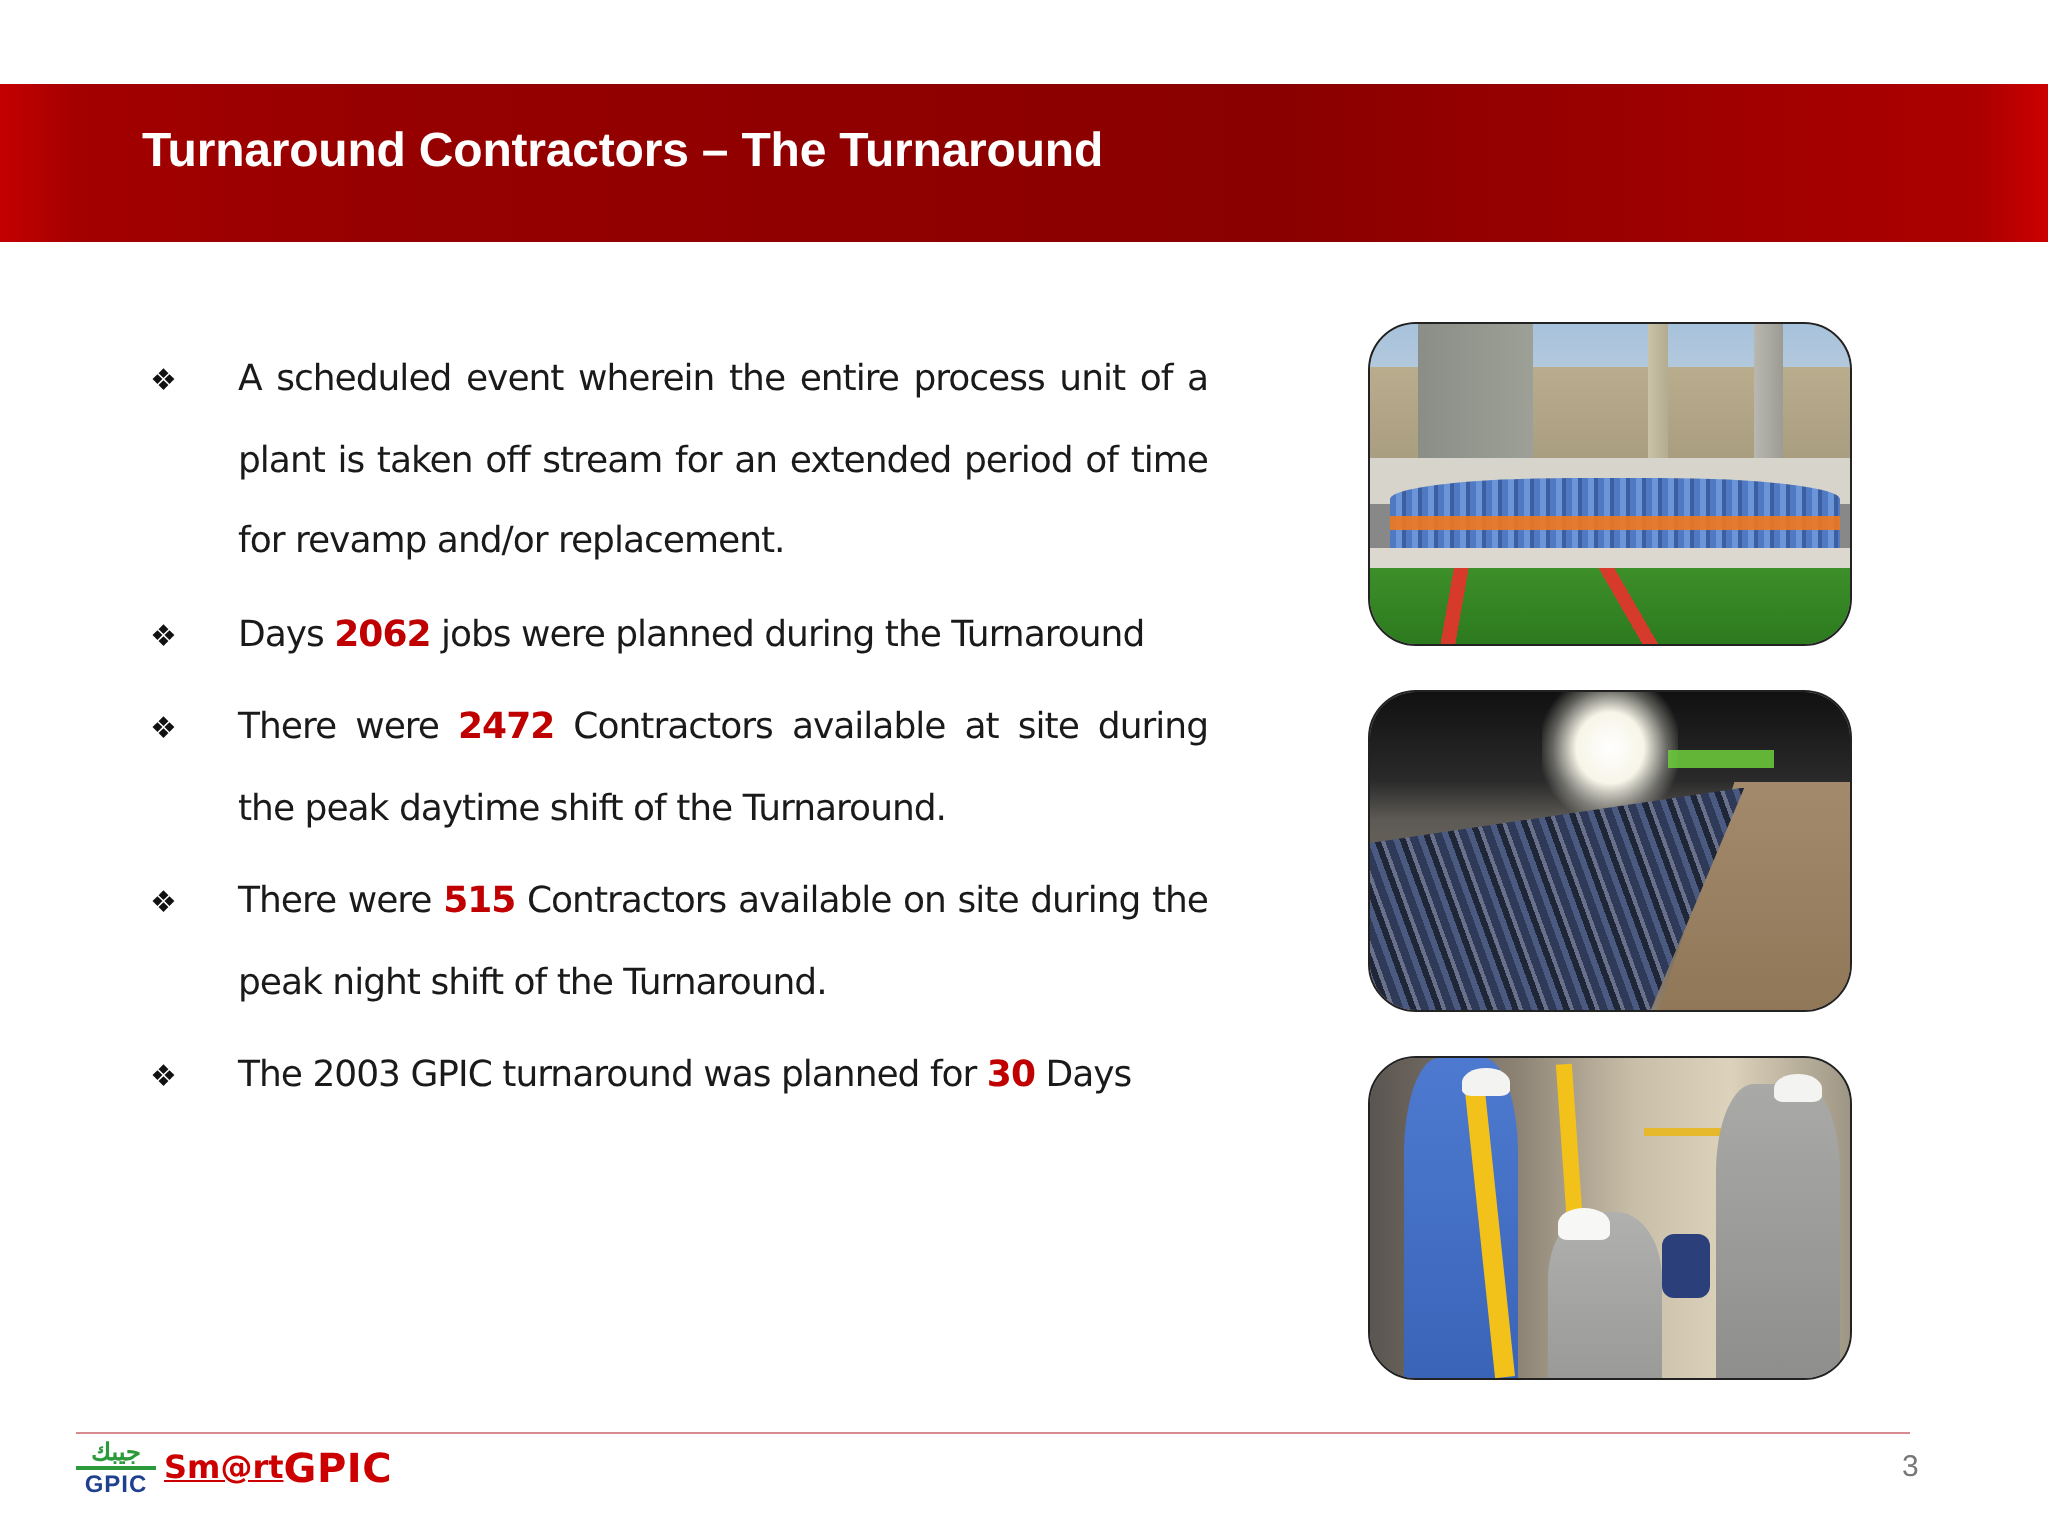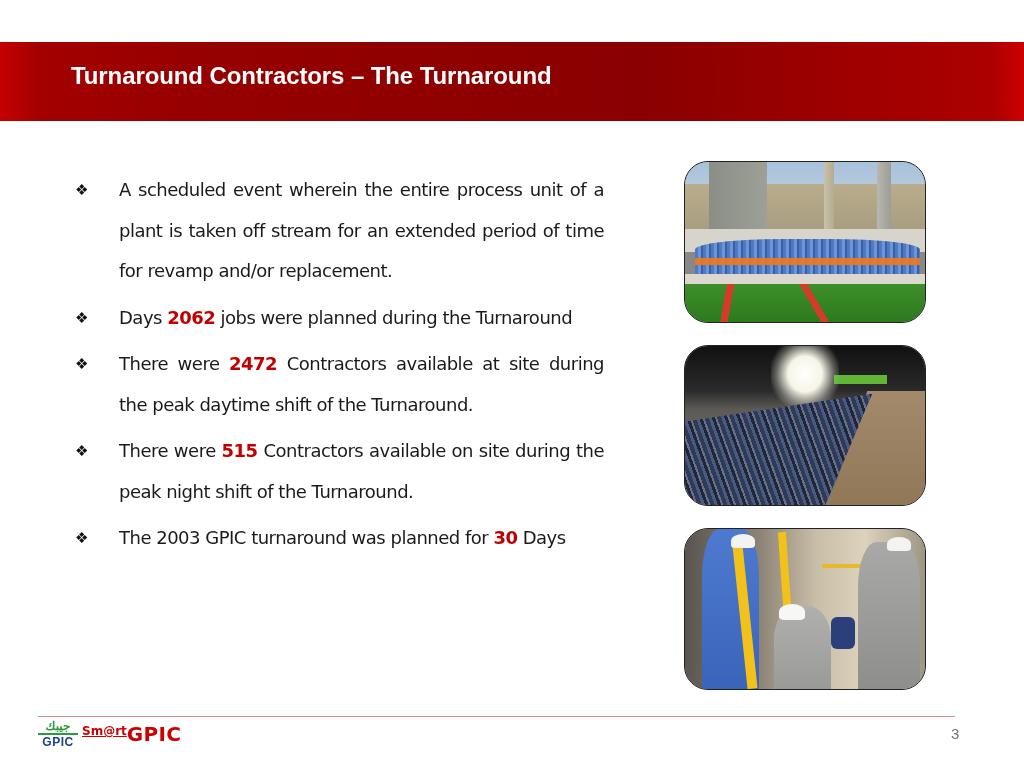--- a/index.html
+++ b/index.html
@@ -98,21 +98,21 @@
     }
     .logo-bar { position:absolute; left:0; top:13px; width:40px; height:2px; background:#2a9a3a; }
     .logo-gpic {
       position: absolute; left: 0; top: 15px; width: 40px;
       font-family: "Liberation Sans", sans-serif; font-weight: bold; font-size: 12px; color: #1f3f8f; text-align: center; letter-spacing: 0.5px;
     }
     .smart-logo {
       position: absolute; left: 82px; top: 722px; white-space: nowrap;
       color: #cc0000; font-family: "DejaVu Sans", sans-serif; font-weight: bold;
     }
-    .smart-logo .smart { font-size: 12px; vertical-align: top; position: relative; top: 2px; text-decoration: underline; }
+    .smart-logo .smart { font-size: 16px; vertical-align: top; position: relative; top: 2px; text-decoration: underline; }
     .smart-logo .gpic { font-size: 20px; letter-spacing: 0.3px; }
 
     .page-number {
       position: absolute; left: 951px; top: 725px; font-family: "Liberation Sans", sans-serif;
       font-size: 15px; color: #777; width: 20px;
     }
   </style>
 </head>
 <body>
 

